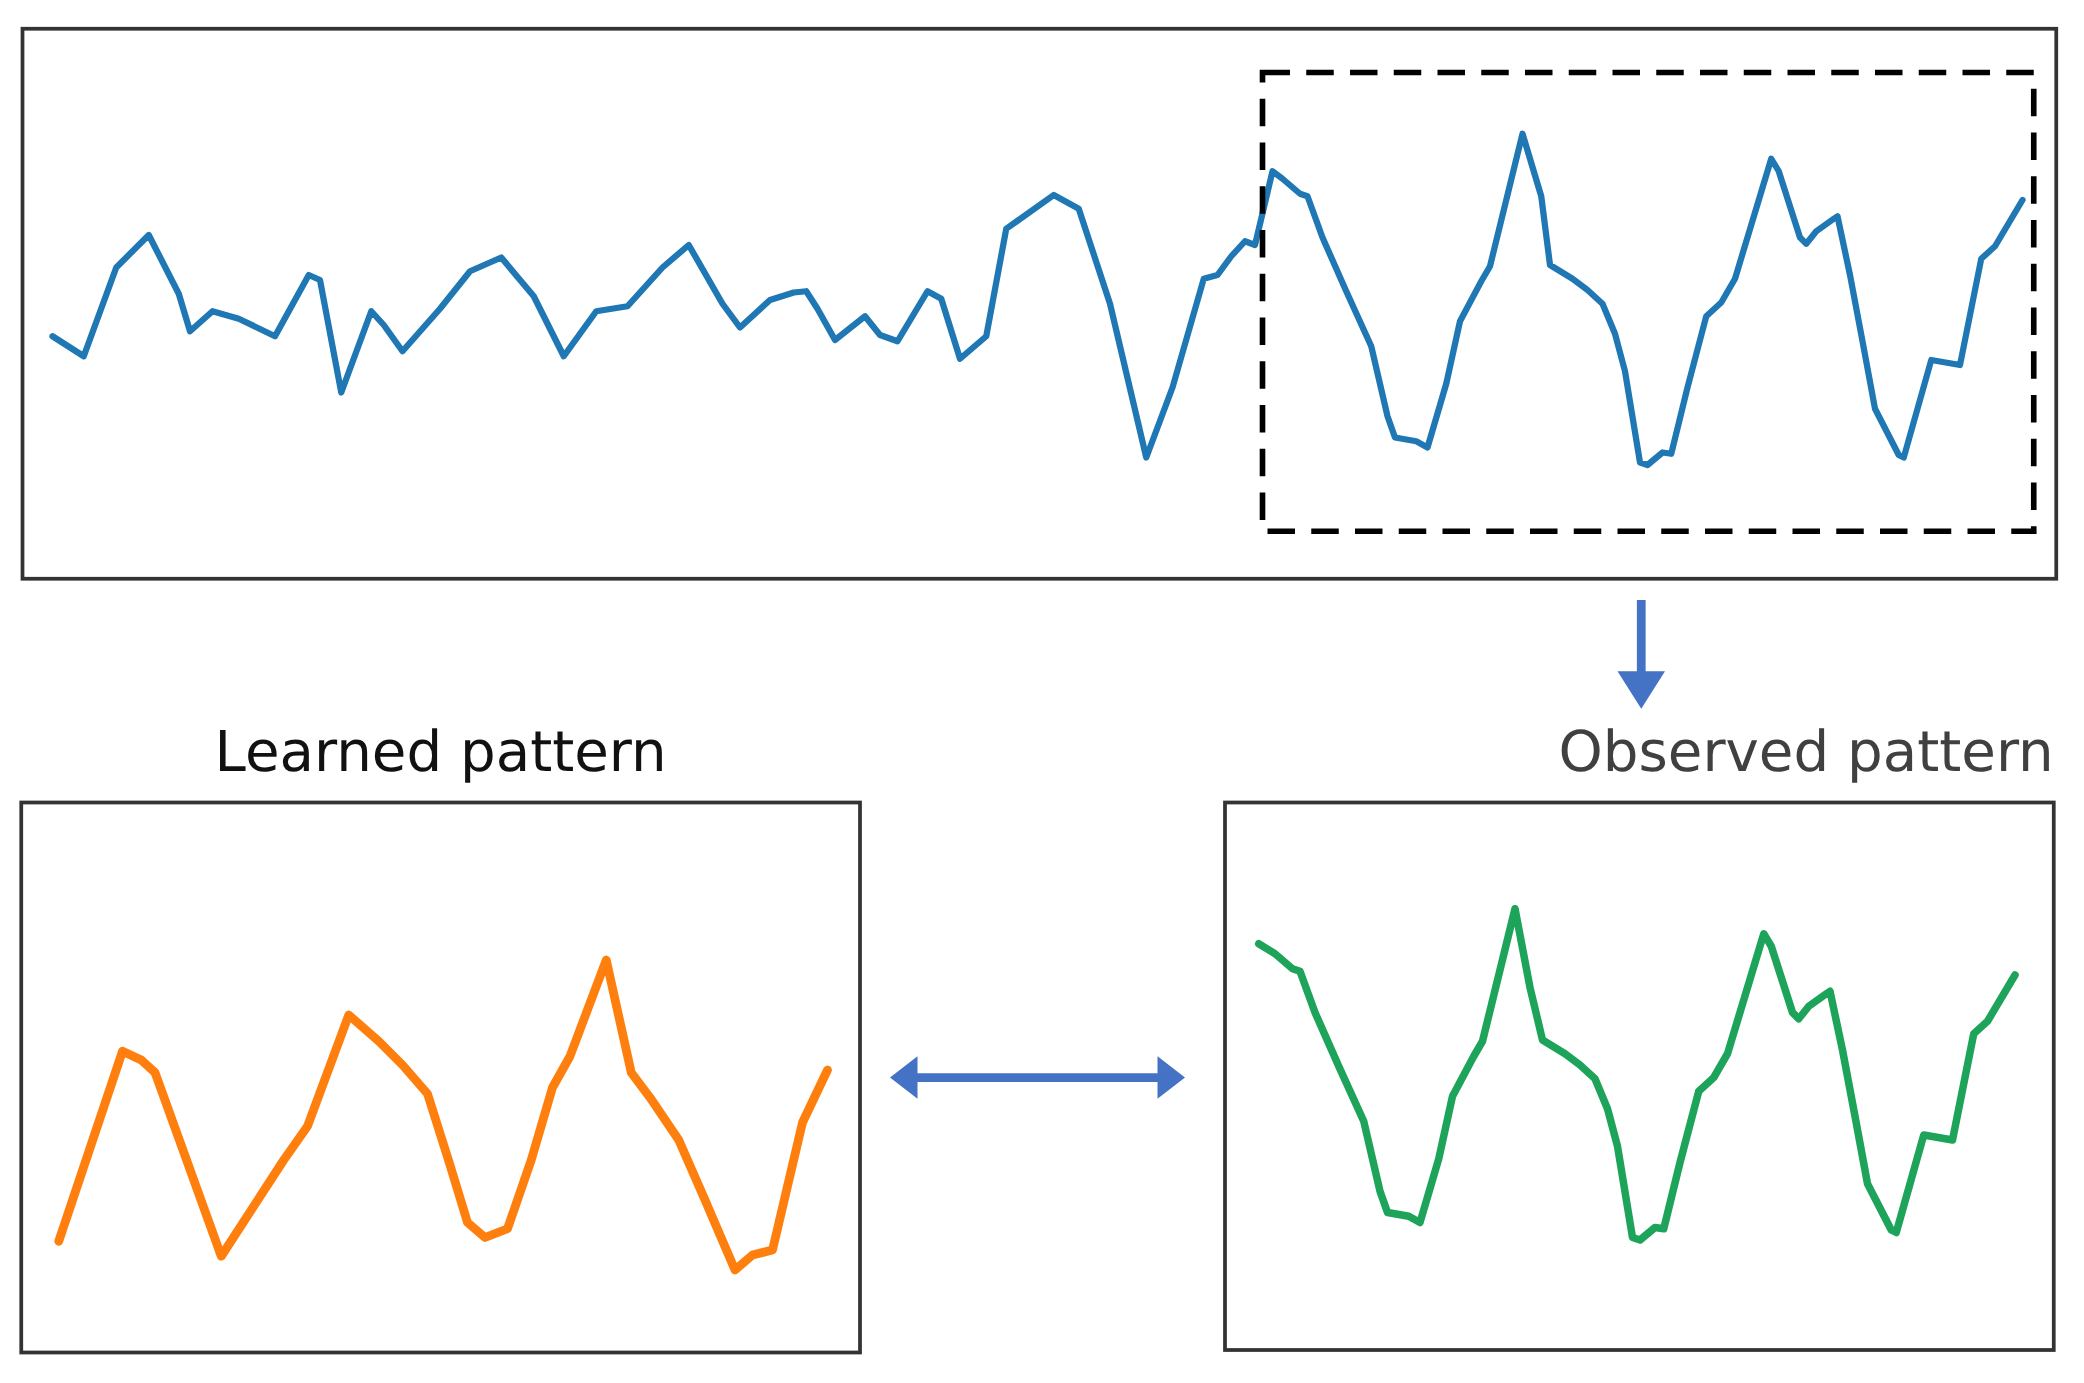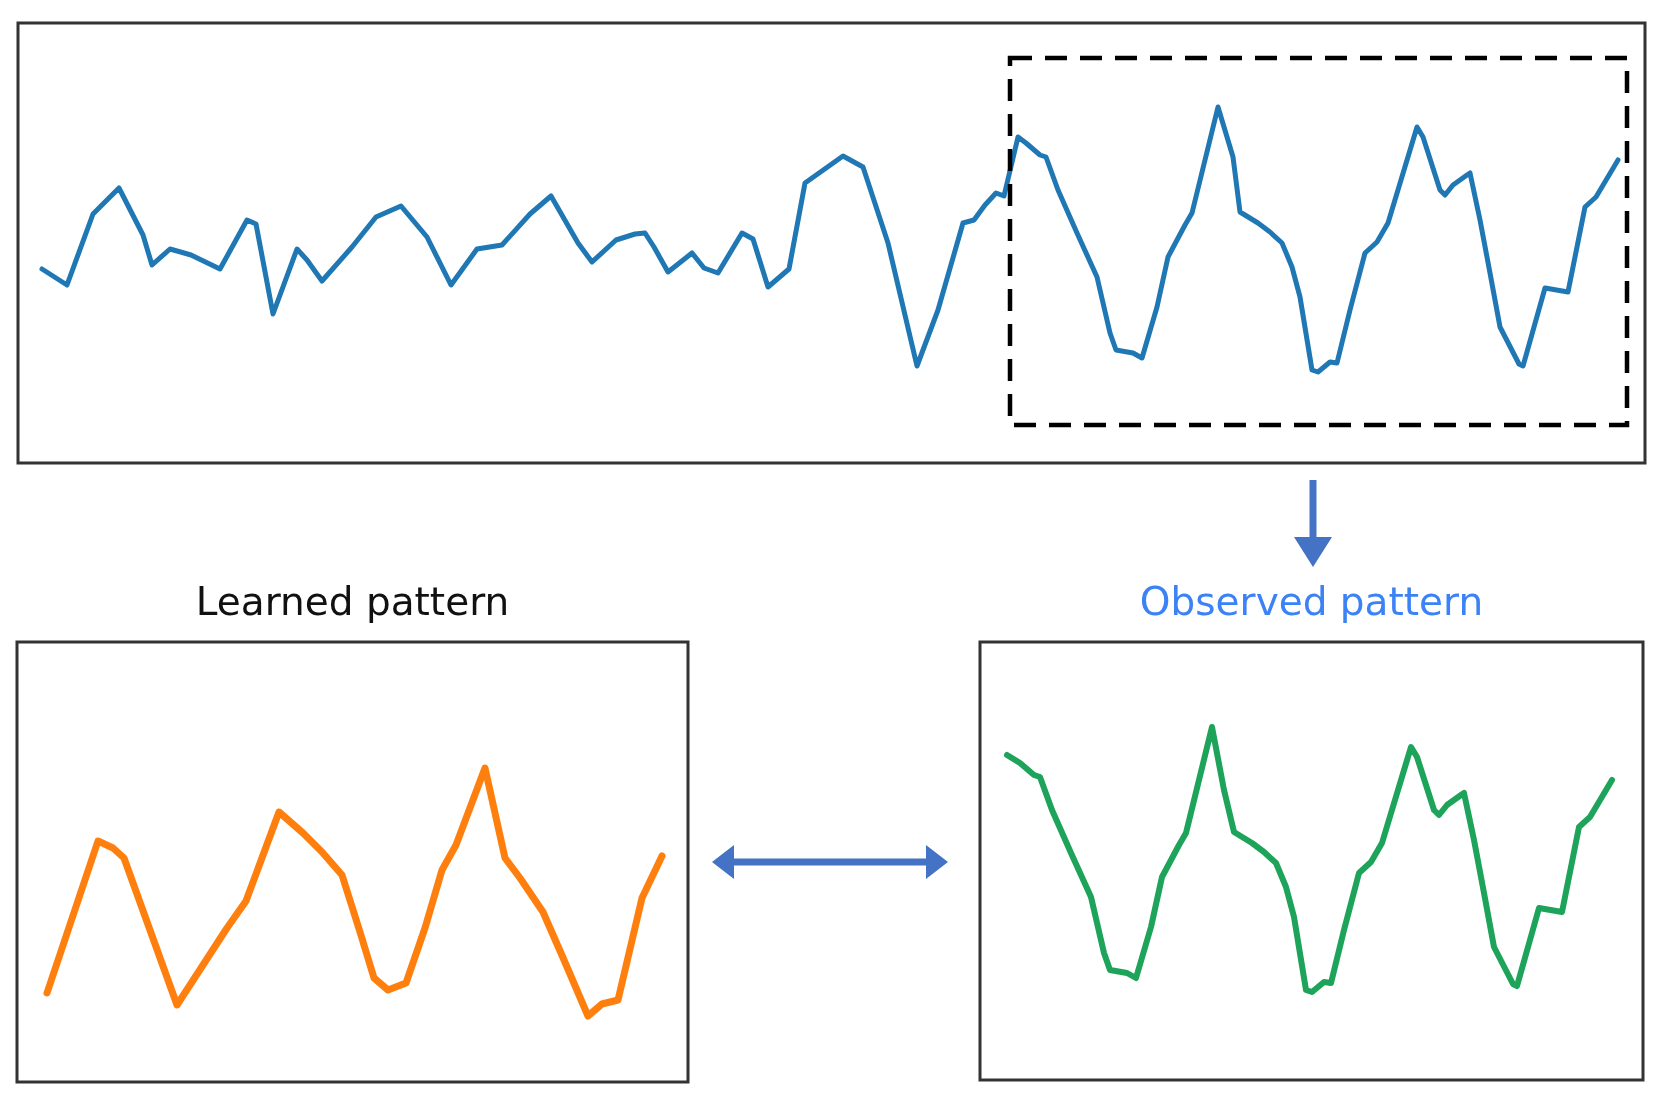--- a/index.html
+++ b/index.html
@@ -4,21 +4,21 @@
 <style>
   html,body{margin:0;padding:0;background:#ffffff;}
   body{width:1667px;height:1106px;font-family:"DejaVu Sans","Liberation Sans",sans-serif;}
   #canvas{position:relative;width:1667px;height:1106px;background:#ffffff;overflow:hidden;}
   #chart-svg{position:absolute;left:0;top:0;width:1667px;height:1106px;}
   .panel-rect{fill:#ffffff;stroke-width:3px;}
   .dashed-rect{fill:none;stroke-width:4.5px;stroke-dasharray:22 13;}
   .series-line{fill:none;stroke-linejoin:round;stroke-linecap:round;}
   .arrow-shape{stroke:none;}
   .pattern-label{position:absolute;top:570px;height:64px;text-align:center;
-                 font-size:39px;line-height:64px;color:#111111;white-space:nowrap;}
+                 font-size:45px;line-height:64px;color:#111111;white-space:nowrap;}
   #learned-label{left:17px;width:671px;}
   #observed-label{left:980px;width:663px;}
 </style>
 </head>
 <body>
 
 <div id="canvas">
   <svg id="chart-svg" viewBox="0 0 1667 1106" xmlns="http://www.w3.org/2000/svg">
     <rect class="panel-rect" x="18" y="23" width="1627" height="440" stroke="#333333"></rect>
     <rect class="panel-rect" x="17" y="642" width="671" height="440" stroke="#333333"></rect>
@@ -28,14 +28,14 @@
     <polyline class="series-line" points="47,993 98,841 113,848 124,858 177,1005 227,928 246,901 279,812 303,833 322,852 342,875 360,932 374,978 388,990 406,983 425,928 442,870 456,845 485,768 505,858 520,878 543,912 564,960 588,1016 602,1004 618,1000 642,898 662,856" stroke="#ff7f0e" stroke-width="7"></polyline>
     <polyline class="series-line" points="1007,755 1020,763 1034,775 1040,777 1052,810 1071,853 1091,897 1104,953 1110,970 1127,973 1136,978 1151,927 1162,877 1179,845 1186,833 1212,727 1224,790 1234,832 1252,843 1264,852 1276,863 1286,887 1294,917 1306,990 1312,992 1324,982 1331,983 1344,930 1359,873 1371,862 1382,843 1411,747 1417,757 1434,810 1439,815 1447,805 1461,795 1464,793 1474,840 1484,893 1494,947 1513,984 1517,986 1539,908 1562,912 1579,827 1590,817 1612,780" stroke="#1ea35b" stroke-width="6"></polyline>
 
     <rect class="dashed-rect" x="1010" y="58" width="617" height="367" stroke="#000000"></rect>
 
     <polygon class="arrow-shape" id="down-arrow" points="1309.5,480 1316.5,480 1316.5,537 1332,537 1313,567 1294,537 1309.5,537" fill="#4472c4"></polygon>
     <polygon class="arrow-shape" id="double-arrow" points="712,862 734,845 734,858.5 926,858.5 926,845 948,862 926,879 926,865.5 734,865.5 734,879" fill="#4472c4"></polygon>
   </svg>
 
   <div class="pattern-label" id="learned-label" style="color: rgb(17, 17, 17);">Learned pattern</div>
-  <div class="pattern-label" id="observed-label" style="color: #3b82f6;">Observed pattern</div>
+  <div class="pattern-label" id="observed-label" style="color: #404040; text-align: right;">Observed pattern</div>
 </div>
 
 </body></html>

